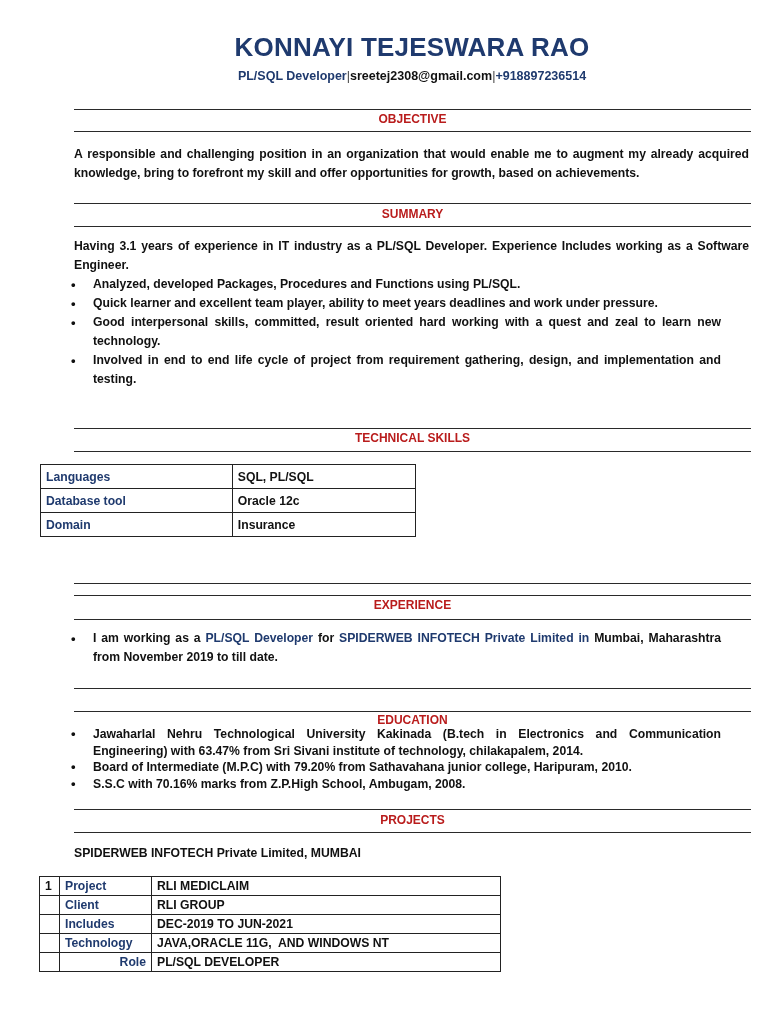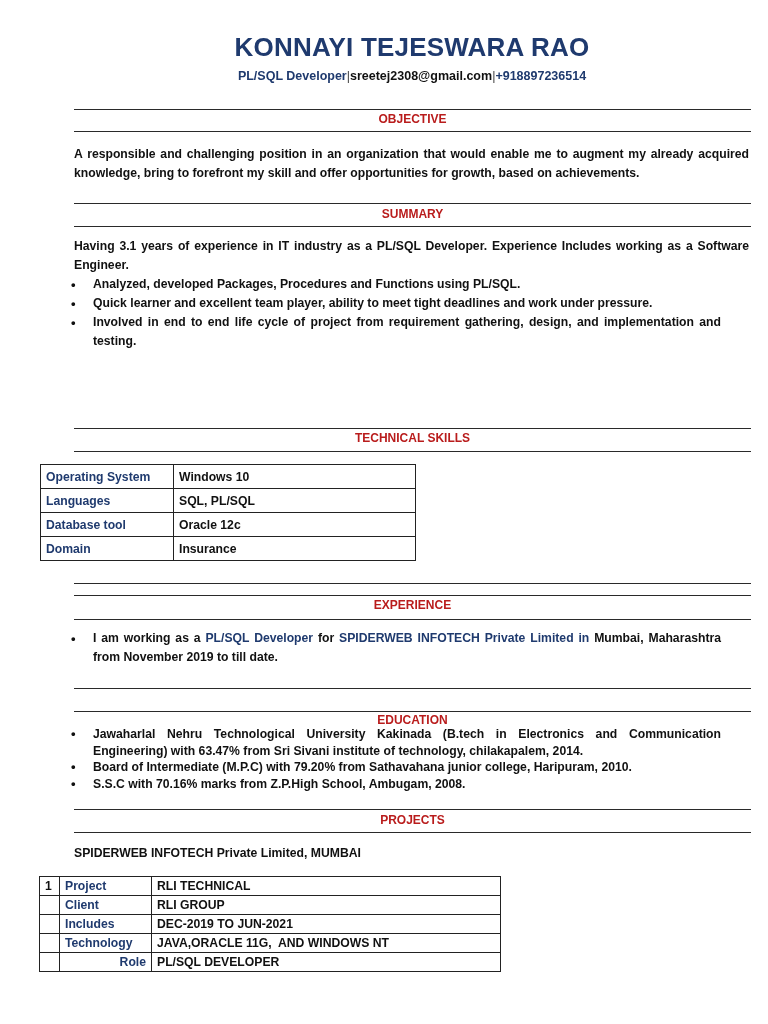--- a/index.html
+++ b/index.html
@@ -35,33 +35,30 @@
 <div class="abs shead" style="top:112px">OBJECTIVE</div>
 <div class="abs hline" style="top:131px"></div>
 <div class="abs para" style="top:145px">A responsible and challenging position in an organization that would enable me to augment my already acquired knowledge, bring to forefront my skill and offer opportunities for growth, based on achievements.</div>
 
 <div class="abs hline" style="top:203px"></div>
 <div class="abs shead" style="top:207px">SUMMARY</div>
 <div class="abs hline" style="top:226px"></div>
 <div class="abs para" style="top:237px">Having 3.1 years of experience in IT industry as a PL/SQL Developer. Experience Includes working as a Software Engineer.</div>
 <ul class="blist" style="top:275px">
   <li>Analyzed, developed Packages, Procedures and Functions using PL/SQL.</li>
-  <li>Quick learner and excellent team player, ability to meet tight deadlines and work under pressure.</li>
+  <li>Quick learner and excellent team player, ability to meet years deadlines and work under pressure.</li>
+  <li>Good interpersonal skills, committed, result oriented hard working with a quest and zeal to learn new technology.</li>
   <li>Involved in end to end life cycle of project from requirement gathering, design, and implementation and testing.</li>
 </ul>
 
 <div class="abs hline" style="top:428px"></div>
 <div class="abs shead" style="top:431px">TECHNICAL SKILLS</div>
 <div class="abs hline" style="top:451px"></div>
 <table class="grid" style="left:40px; top:464px; width:376px;">
   <tbody>
-      <tr>
-    <td class="lbl" style="width:122px">Operating System</td>
-    <td>Windows 10</td>
-  </tr>
   <tr>
     <td class="lbl">Languages</td>
     <td>SQL, PL/SQL</td>
   </tr>
   <tr>
     <td class="lbl">Database tool</td>
     <td>Oracle 12c</td>
   </tr>
   <tr>
     <td class="lbl">Domain</td>
@@ -90,21 +87,21 @@
 <div class="abs hline" style="top:809px"></div>
 <div class="abs shead" style="top:813px">PROJECTS</div>
 <div class="abs hline" style="top:832px"></div>
 <div class="abs para" style="top:844px; text-align:left;">SPIDERWEB INFOTECH Private Limited, MUMBAI</div>
 
 <table class="grid" style="left:39px; top:876px; width:462px;">
   <tbody>
       <tr>
     <td style="width:9px; height:18px;">1</td>
     <td class="lbl" style="width:81px; height:18px;">Project</td>
-    <td style="height:18px;">RLI TECHNICAL</td>
+    <td style="height:18px;">RLI MEDICLAIM</td>
   </tr>
   <tr>
     <td style="height:18px;"></td>
     <td class="lbl" style="height:18px;margin-left:40px;">Client</td>
     <td style="height:18px;">RLI GROUP</td>
   </tr>
   <tr>
     <td style="height:18px;"></td>
     <td class="lbl" style="height:18px;">Includes</td>
     <td style="height:18px;">DEC-2019 TO JUN-2021</td>

